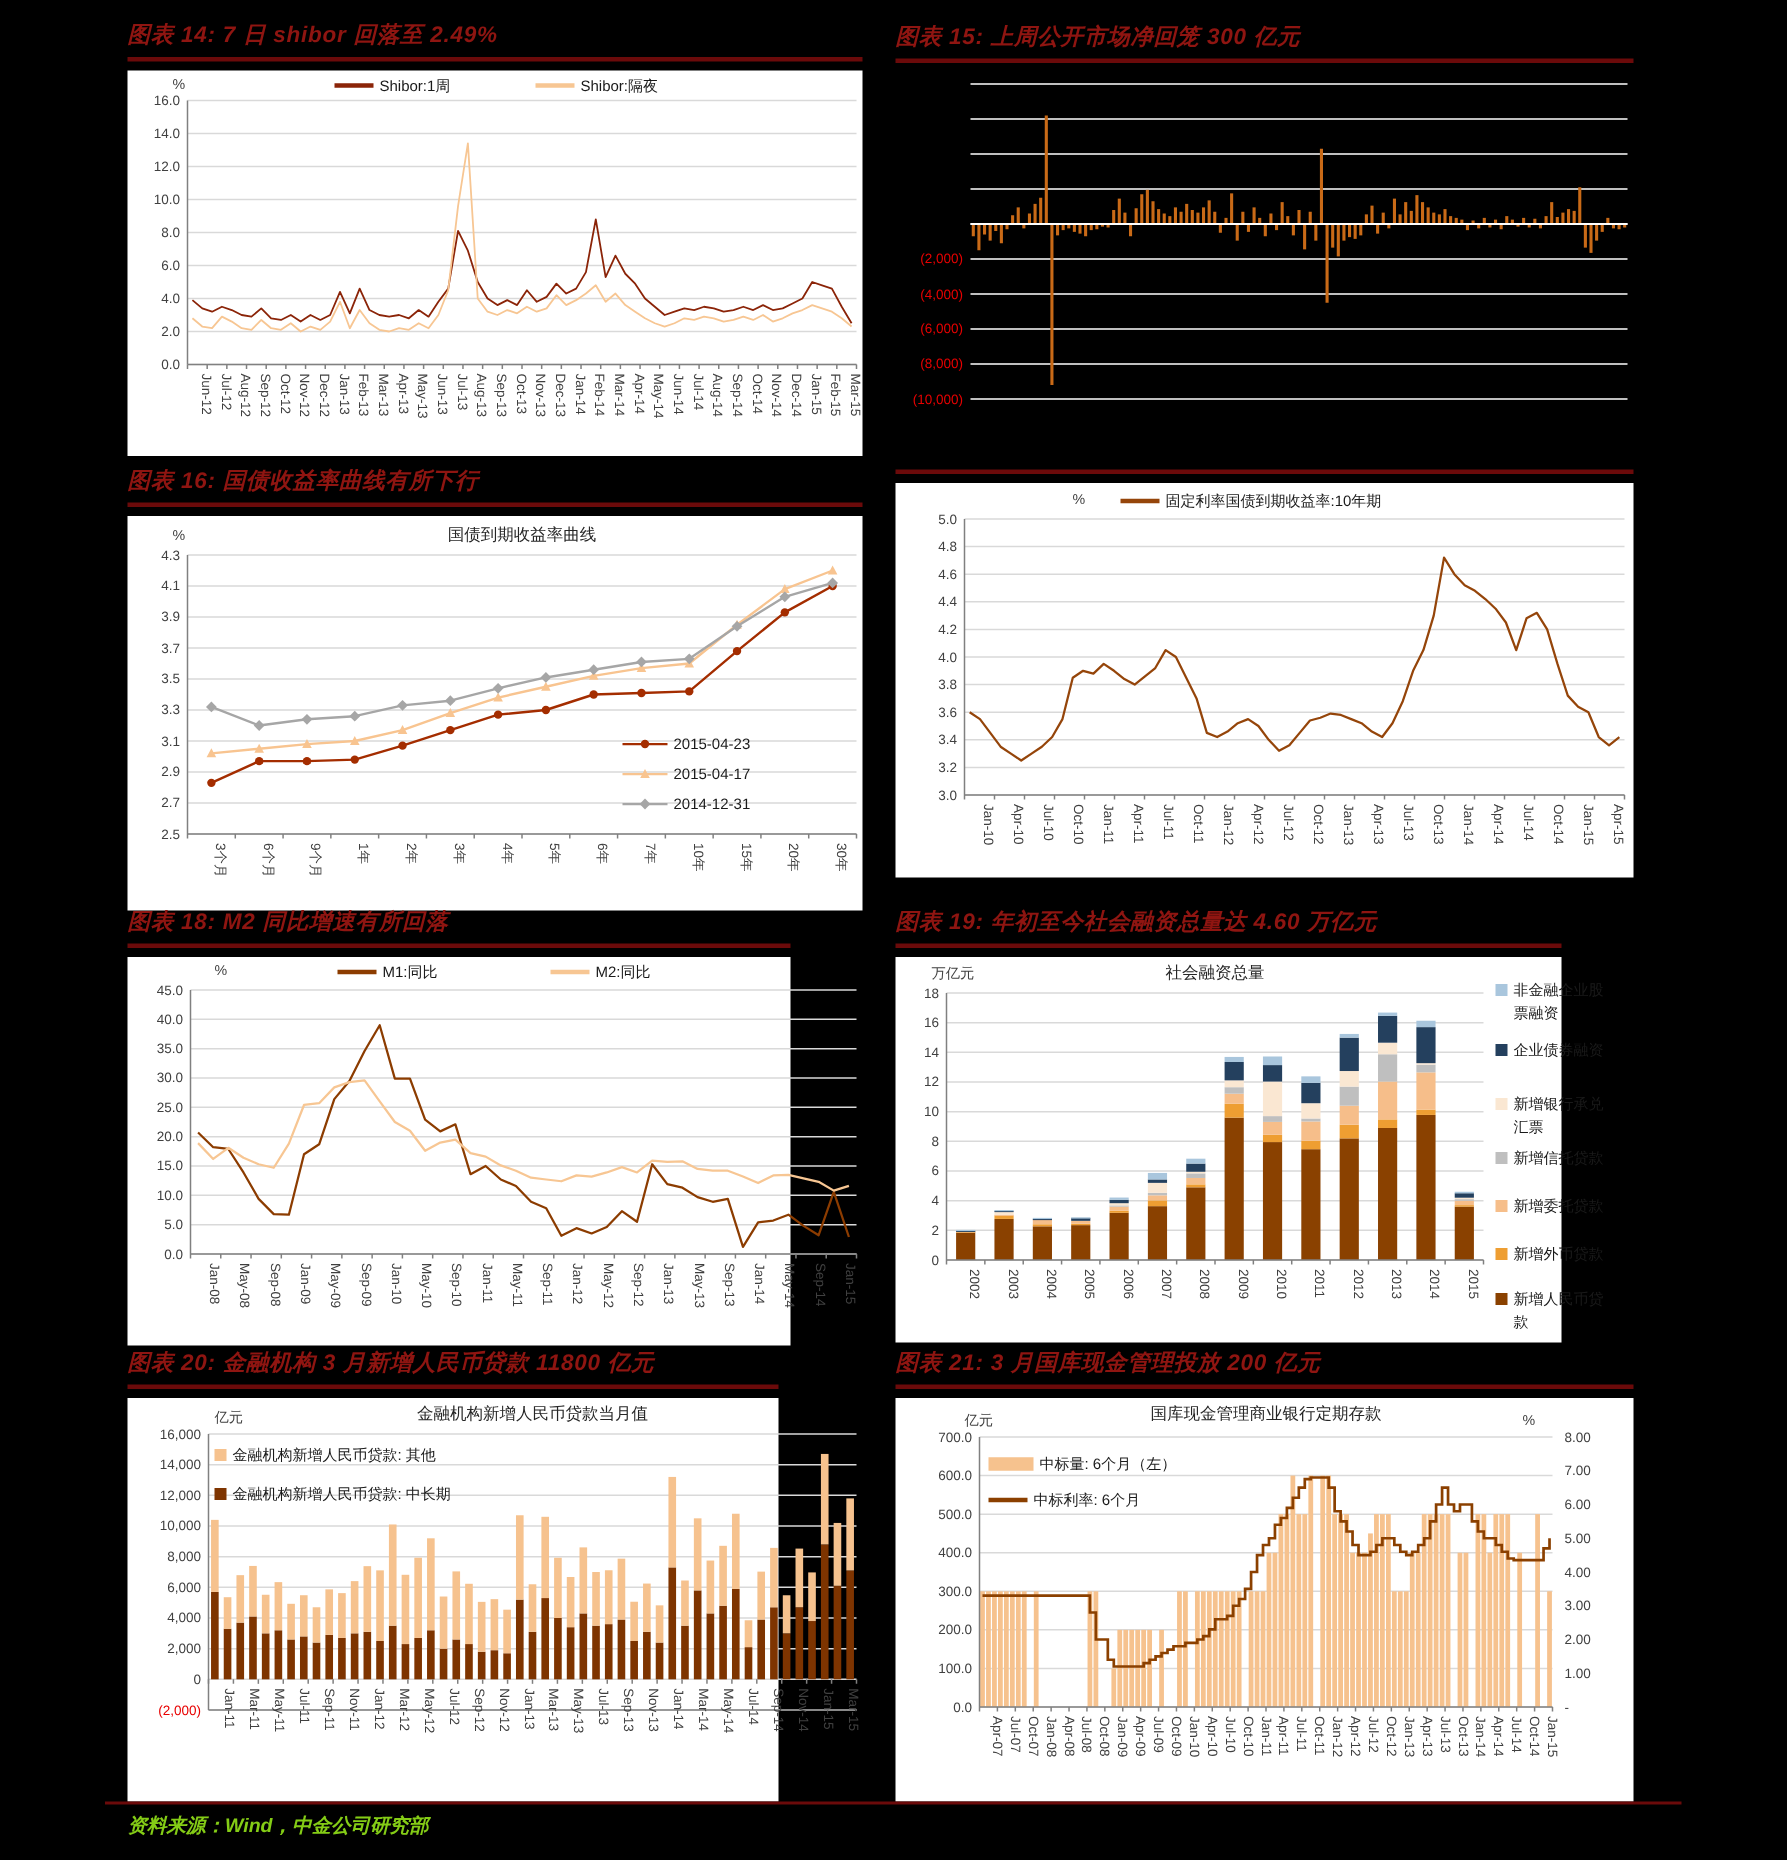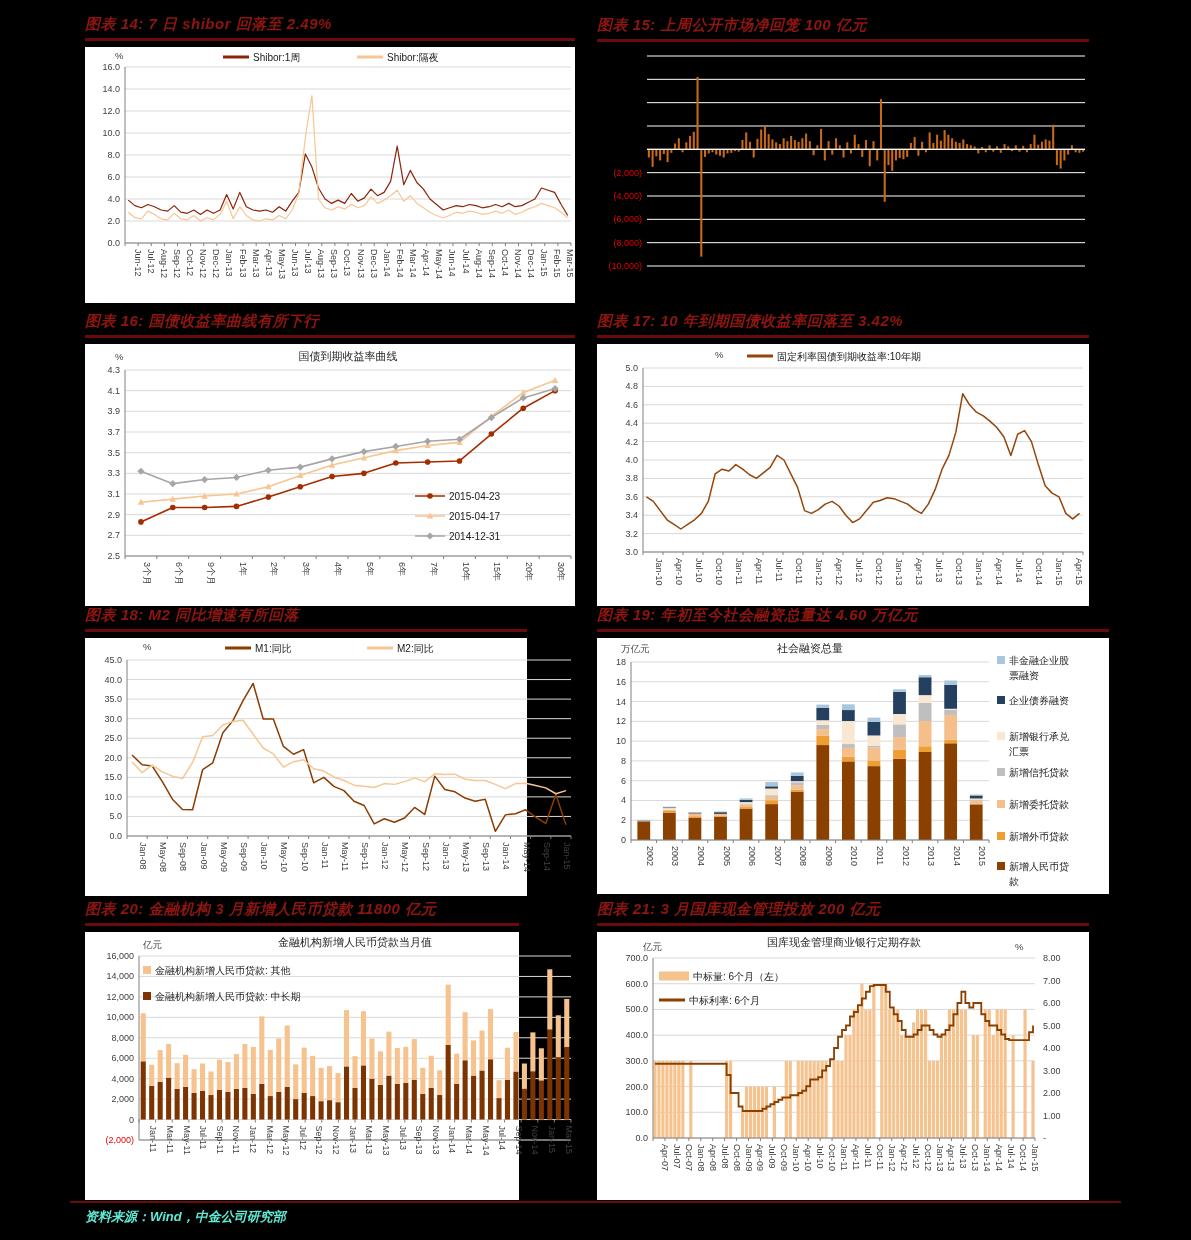--- a/index.html
+++ b/index.html
@@ -7,21 +7,21 @@
   #page{position:relative;width:1191px;height:1240px;background:#000;overflow:hidden;
         font-family:"Liberation Sans", sans-serif;}
   .panel{position:absolute;}
   .panel-title{font-size:15px;font-weight:bold;font-style:italic;color:#8F1511;
                letter-spacing:.5px;line-height:22px;white-space:nowrap;}
   .panel-rule{border-top:3px solid #6B0A0A;margin-top:3px;}
   .panel-body{margin-top:6px;background:#FFFFFF;}
   .panel-body.dark{background:transparent;}
   #foot-rule{position:absolute;left:70px;top:1201px;width:1051px;border-top:2.5px solid #6B0A0A;}
   #foot-note{position:absolute;left:85px;top:1208px;font-size:13px;font-weight:bold;
-             font-style:italic;color:#5eead4;}
+             font-style:italic;color:#84cc16;}
   svg text{font-family:"Liberation Sans", sans-serif;}
 </style>
 </head>
 <body>
 
 <div id="page">
 
   <div class="panel" style="left:85px;top:13px;width:490px">
     <div class="panel-title">图表 14: 7 日 shibor 回落至 2.49%</div>
     <div class="panel-rule"></div>
@@ -119,21 +119,21 @@
           <line x1="486" x2="486" y1="196" y2="199" stroke="#808080" stroke-width="1"></line>
           <text x="30" y="12" font-size="9.5" fill="#404040" text-anchor="start">%</text>
           <rect x="138" y="8.5" width="26" height="3" fill="#8B2408"></rect>
           <text x="168" y="13.5" font-size="10" fill="#1A1A1A" text-anchor="start">Shibor:1周</text>
           <rect x="272" y="8.5" width="26" height="3" fill="#F7C693"></rect>
           <text x="302" y="13.5" font-size="10" fill="#1A1A1A" text-anchor="start">Shibor:隔夜</text>
         </svg></div>
   </div>
 
   <div class="panel" style="left:597px;top:14px;width:492px">
-    <div class="panel-title">图表 15: 上周公开市场净回笼 100 亿元</div>
+    <div class="panel-title">图表 15: 上周公开市场净回笼 300 亿元</div>
     <div class="panel-rule"></div>
     <div class="panel-body dark"><svg width="492" height="232">
           <line x1="50" x2="488" y1="8" y2="8" stroke="#FFFFFF" stroke-width="1"></line>
           <line x1="50" x2="488" y1="31.333333333333343" y2="31.333333333333343" stroke="#FFFFFF" stroke-width="1"></line>
           <line x1="50" x2="488" y1="54.66666666666666" y2="54.66666666666666" stroke="#FFFFFF" stroke-width="1"></line>
           <line x1="50" x2="488" y1="78" y2="78" stroke="#FFFFFF" stroke-width="1"></line>
           <line x1="50" x2="488" y1="101.33333333333333" y2="101.33333333333333" stroke="#FFFFFF" stroke-width="1"></line>
           <line x1="50" x2="488" y1="124.66666666666667" y2="124.66666666666667" stroke="#FFFFFF" stroke-width="1"></line>
           <line x1="50" x2="488" y1="148" y2="148" stroke="#FFFFFF" stroke-width="1"></line>
           <line x1="50" x2="488" y1="171.33333333333334" y2="171.33333333333334" stroke="#FFFFFF" stroke-width="1"></line>
@@ -373,21 +373,20 @@
           <line x1="330" x2="360" y1="172" y2="172" stroke="#F8C490" stroke-width="1.5"></line>
           <path d="M345 168.6L348.2 174.6L341.8 174.6Z" fill="#F8C490"></path>
           <text x="364" y="175.5" font-size="10" fill="#1A1A1A" text-anchor="start">2015-04-17</text>
           <line x1="330" x2="360" y1="192" y2="192" stroke="#A6A6A6" stroke-width="1.5"></line>
           <path d="M345 188.4L348.6 192L345 195.6L341.4 192Z" fill="#A6A6A6"></path>
           <text x="364" y="195.5" font-size="10" fill="#1A1A1A" text-anchor="start">2014-12-31</text>
         </svg></div>
   </div>
 
   <div class="panel" style="left:597px;top:310px;width:492px">
-    <div class="panel-title">图表 17: 10 年到期国债收益率回落至 3.42%</div>
     <div class="panel-rule"></div>
     <div class="panel-body"><svg width="492" height="258">
           <line x1="46" x2="486" y1="208" y2="208" stroke="#D9D9D9" stroke-width="1"></line>
           <line x1="46" x2="486" y1="189.6" y2="189.6" stroke="#D9D9D9" stroke-width="1"></line>
           <line x1="46" x2="486" y1="171.20000000000002" y2="171.20000000000002" stroke="#D9D9D9" stroke-width="1"></line>
           <line x1="46" x2="486" y1="152.79999999999998" y2="152.79999999999998" stroke="#D9D9D9" stroke-width="1"></line>
           <line x1="46" x2="486" y1="134.40000000000003" y2="134.40000000000003" stroke="#D9D9D9" stroke-width="1"></line>
           <line x1="46" x2="486" y1="116" y2="116" stroke="#D9D9D9" stroke-width="1"></line>
           <line x1="46" x2="486" y1="97.59999999999998" y2="97.59999999999998" stroke="#D9D9D9" stroke-width="1"></line>
           <line x1="46" x2="486" y1="79.19999999999996" y2="79.19999999999996" stroke="#D9D9D9" stroke-width="1"></line>
@@ -533,21 +532,21 @@
           <line x1="465.8181818181818" x2="465.8181818181818" y1="198" y2="201" stroke="#808080" stroke-width="1"></line>
           <line x1="486" x2="486" y1="198" y2="201" stroke="#808080" stroke-width="1"></line>
           <text x="58" y="12" font-size="9.5" fill="#404040" text-anchor="start">%</text>
           <rect x="140" y="8.5" width="26" height="3" fill="#8C3C00"></rect>
           <text x="170" y="13.5" font-size="10" fill="#1A1A1A" text-anchor="start">M1:同比</text>
           <rect x="282" y="8.5" width="26" height="3" fill="#F7C693"></rect>
           <text x="312" y="13.5" font-size="10" fill="#1A1A1A" text-anchor="start">M2:同比</text>
         </svg></div>
   </div>
 
-  <div class="panel" style="left:597px;top:604px;width:512px">
+  <div class="panel" style="left:597px;top:604px;width:444px">
     <div class="panel-title">图表 19: 年初至今社会融资总量达 4.60 万亿元</div>
     <div class="panel-rule"></div>
     <div class="panel-body"><svg width="492" height="252">
           <line x1="34" x2="392" y1="202" y2="202" stroke="#D9D9D9" stroke-width="1"></line>
           <line x1="34" x2="392" y1="182.22222222222223" y2="182.22222222222223" stroke="#D9D9D9" stroke-width="1"></line>
           <line x1="34" x2="392" y1="162.44444444444446" y2="162.44444444444446" stroke="#D9D9D9" stroke-width="1"></line>
           <line x1="34" x2="392" y1="142.66666666666669" y2="142.66666666666669" stroke="#D9D9D9" stroke-width="1"></line>
           <line x1="34" x2="392" y1="122.8888888888889" y2="122.8888888888889" stroke="#D9D9D9" stroke-width="1"></line>
           <line x1="34" x2="392" y1="103.1111111111111" y2="103.1111111111111" stroke="#D9D9D9" stroke-width="1"></line>
           <line x1="34" x2="392" y1="83.33333333333334" y2="83.33333333333334" stroke="#D9D9D9" stroke-width="1"></line>

